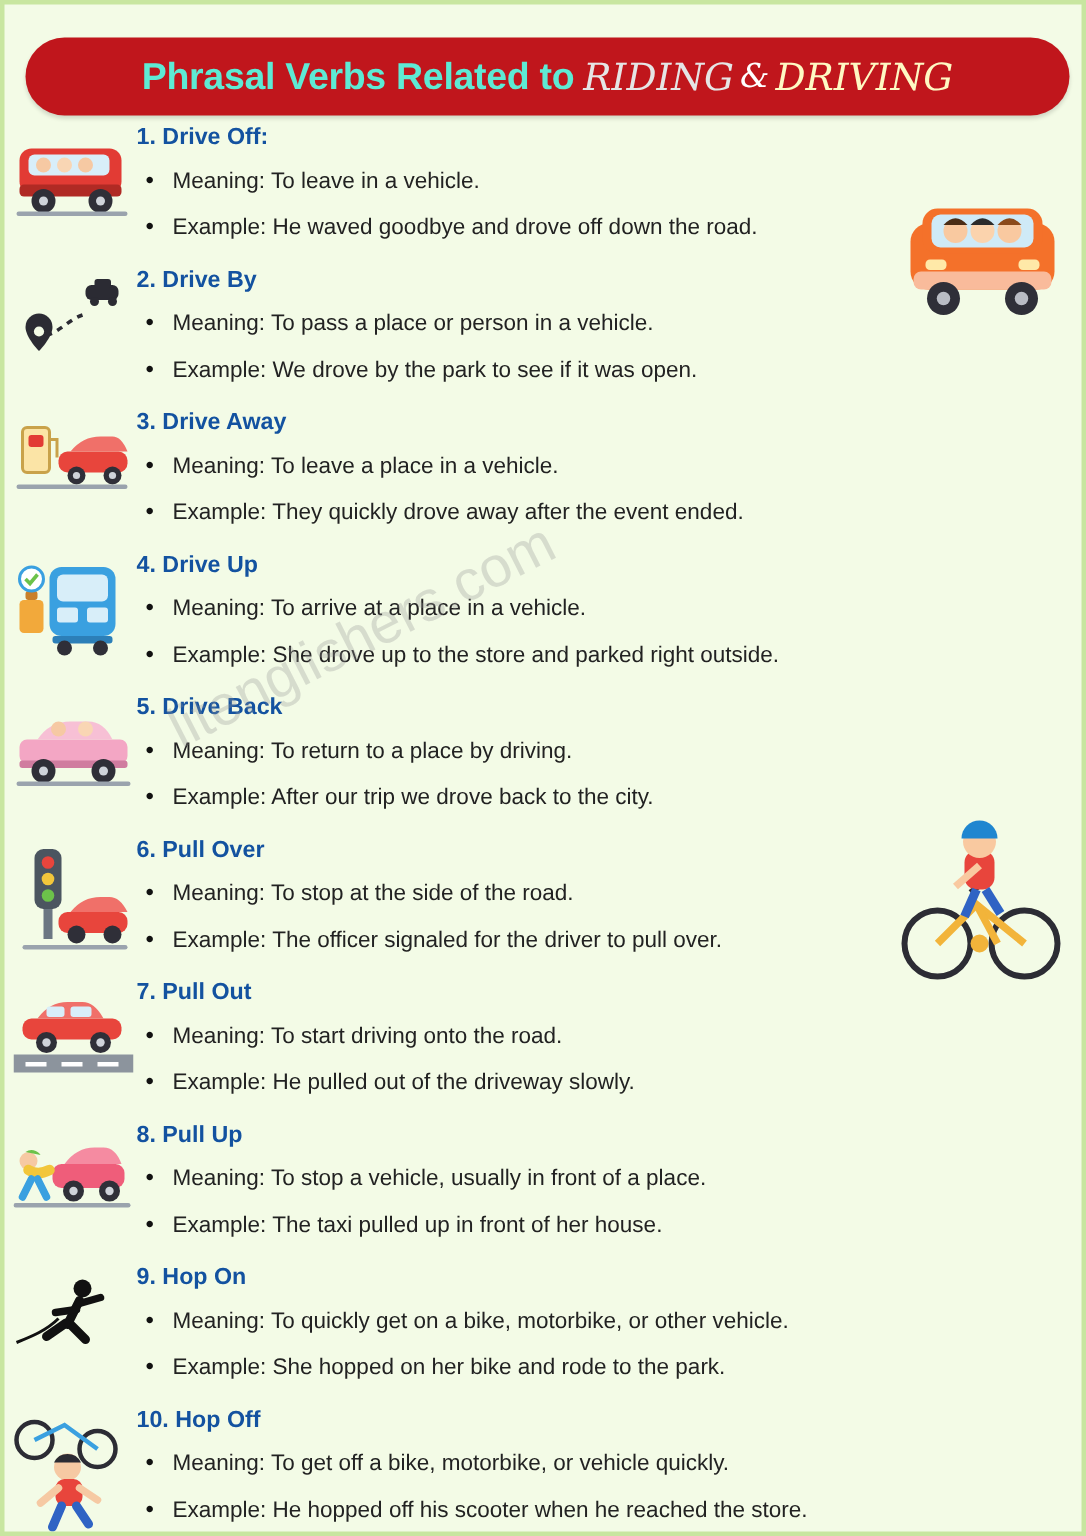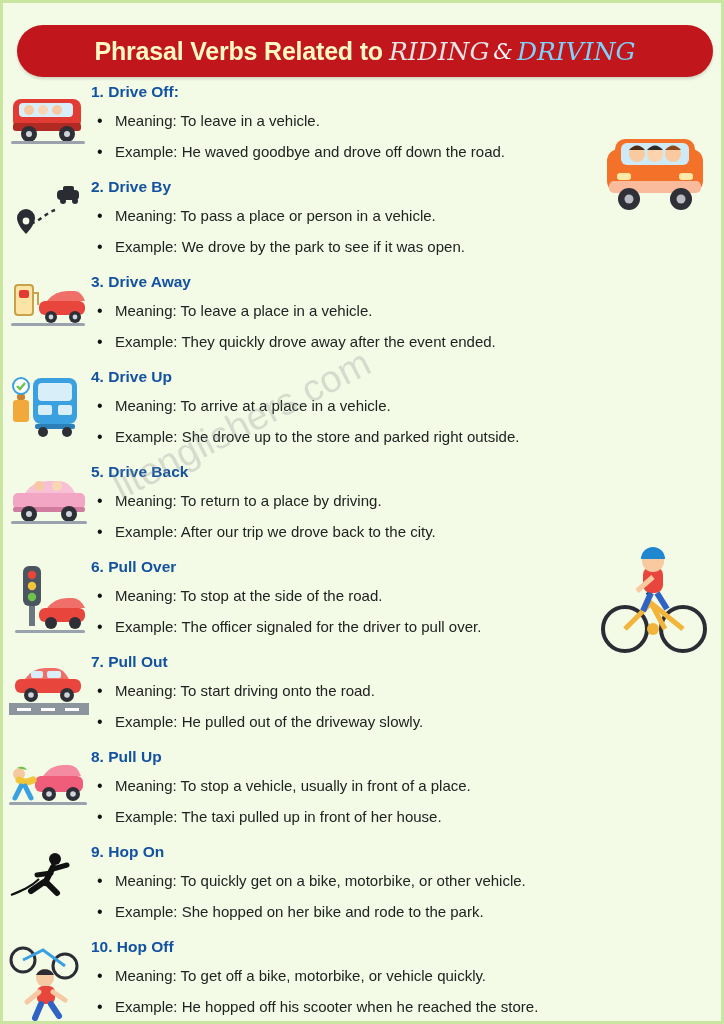--- a/index.html
+++ b/index.html
@@ -26,41 +26,41 @@
     left: 14px; top: 22px;
     width: 696px; height: 52px;
     background: #c0161c;
     border-radius: 26px;
     display: flex;
     align-items: center;
     justify-content: center;
     box-shadow: 0 2px 3px rgba(0,0,0,0.15);
   }
   .title-main {
-    color: #fef9c3;
+    color: #5eead4;
     font-size: 25px;
     font-weight: bold;
     letter-spacing: -0.2px;
   }
   .title-accent1 {
     color: #e5e5e5;
     font-size: 25px;
     font-style: italic;
     font-family: "DejaVu Serif", serif;
     margin-left: 6px;
   }
   .title-amp {
     color: #ffffff;
     font-size: 22px;
     font-style: italic;
     font-family: "DejaVu Serif", serif;
     margin: 0 4px;
   }
   .title-accent2 {
-    color: #7dd3fc;
+    color: #fef9c3;
     font-size: 25px;
     font-style: italic;
     font-family: "DejaVu Serif", serif;
   }
 
   
   .watermark {
     position: absolute;
     left: 148px; top: 355px;
     width: 420px; height: 300px;

